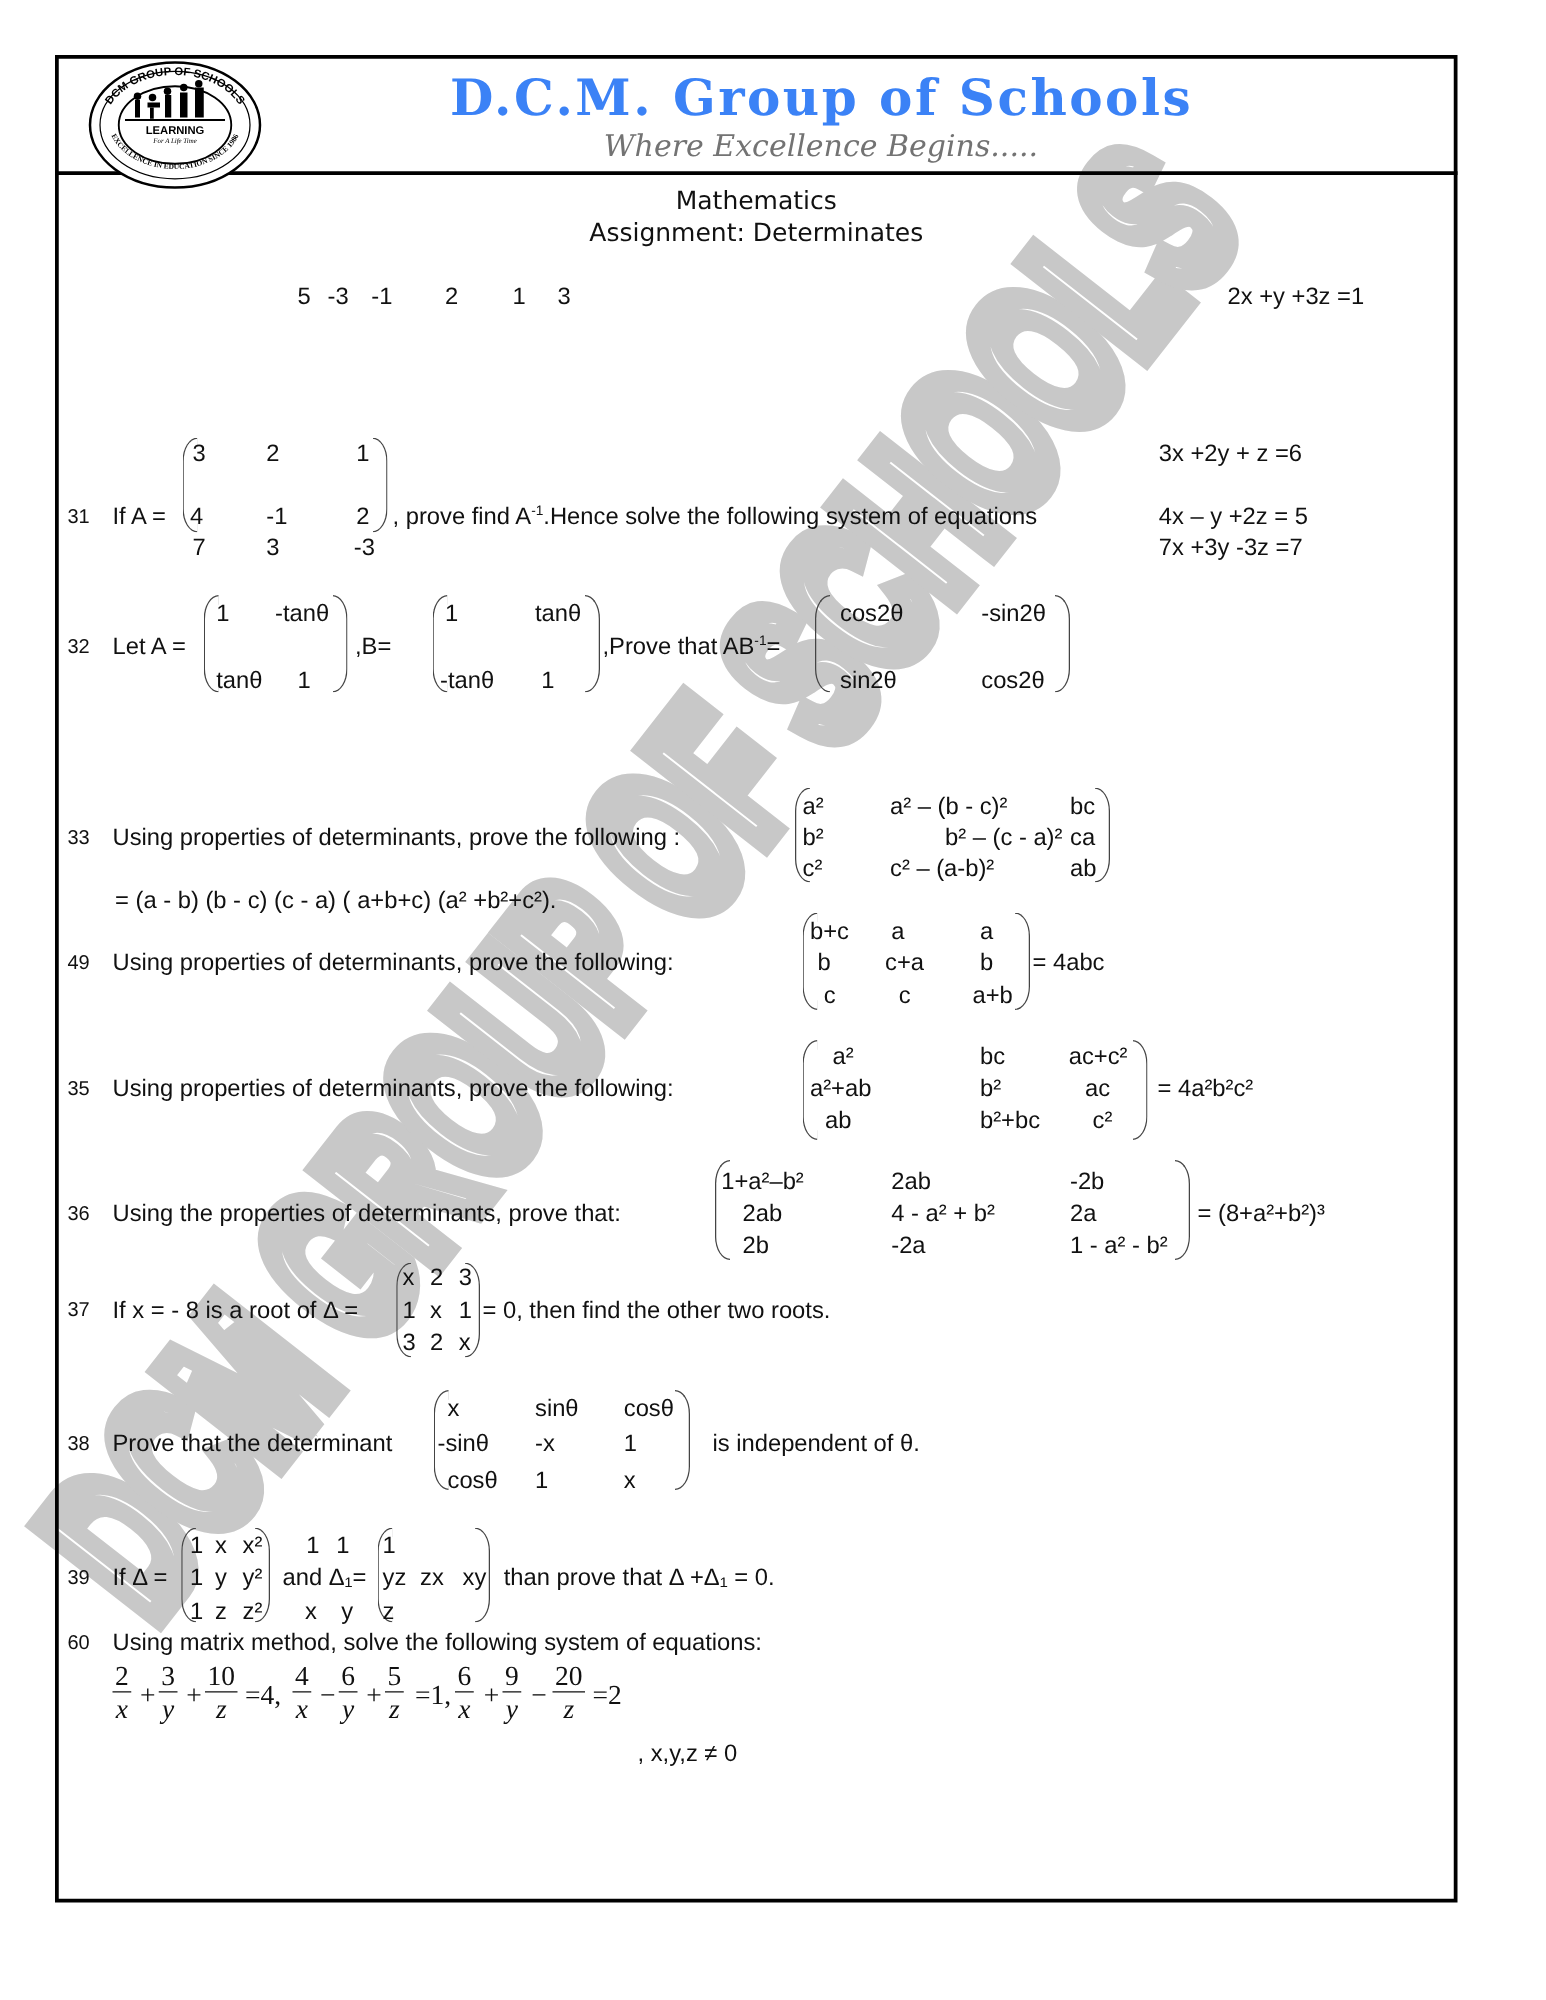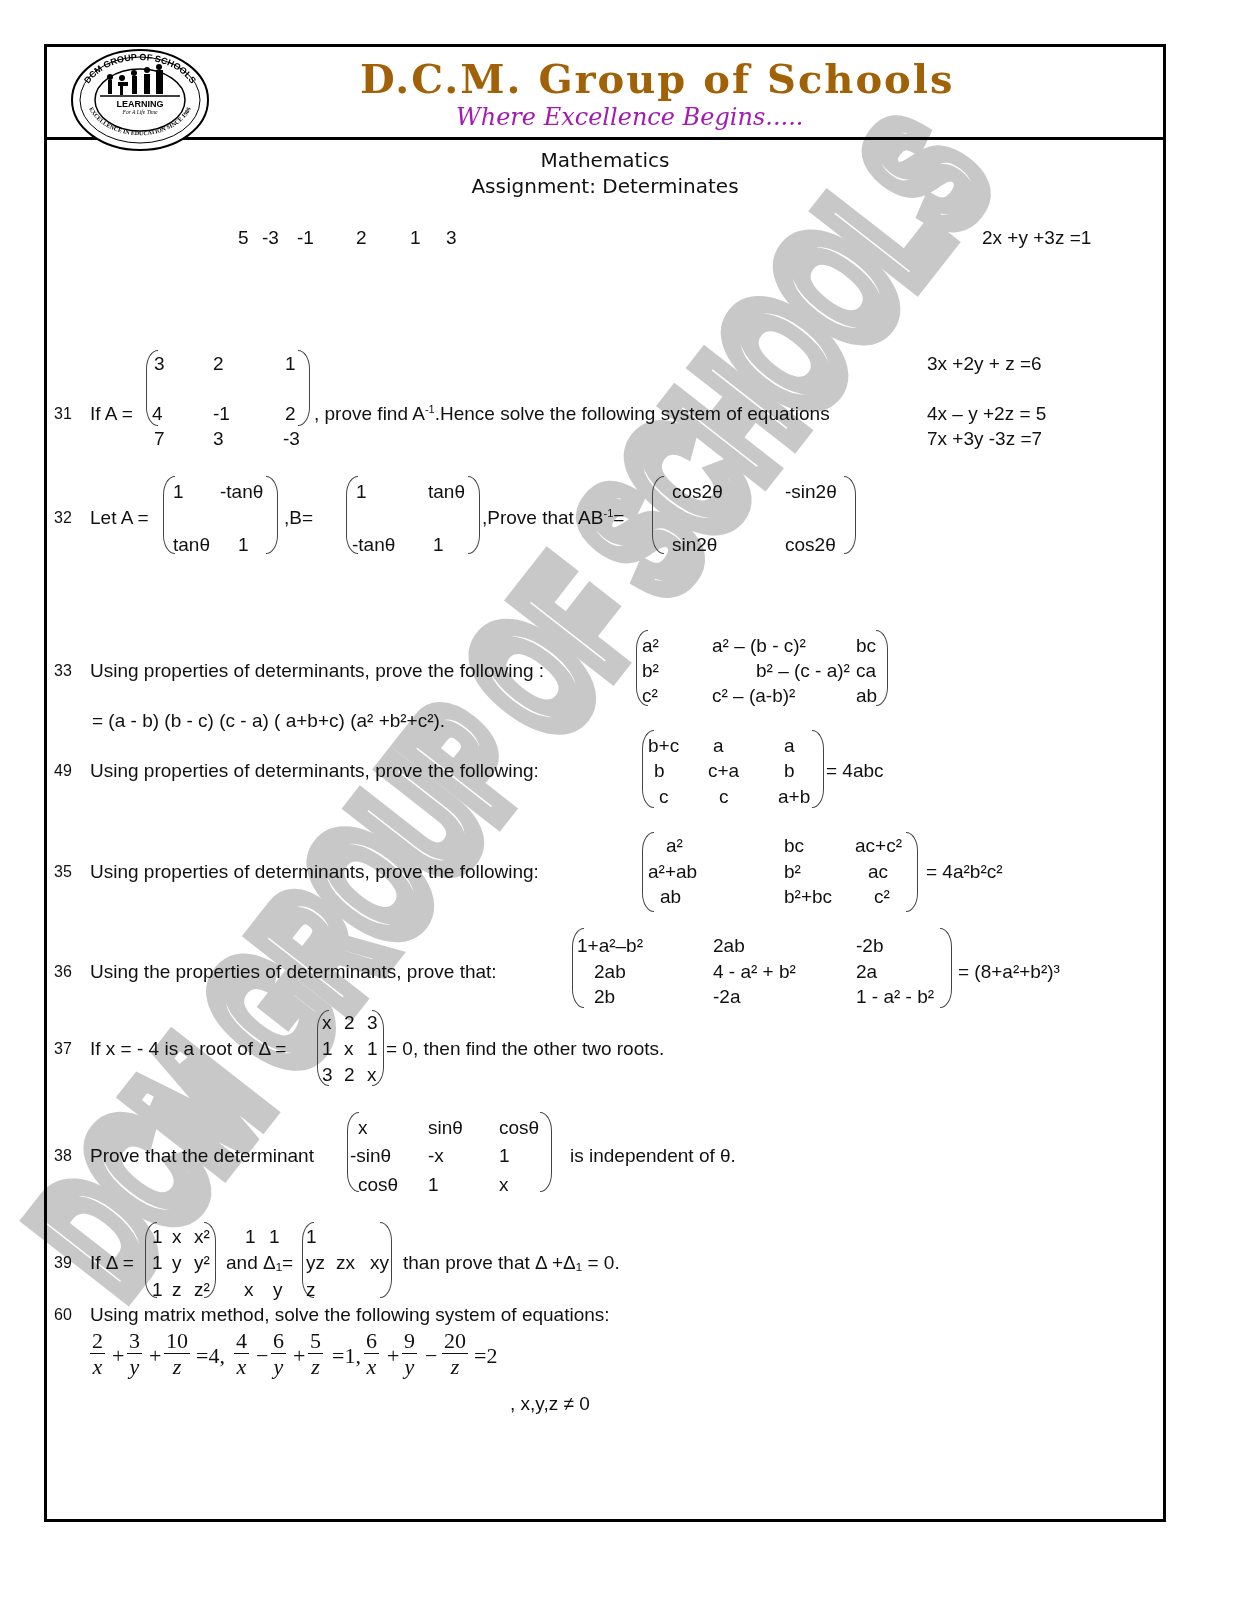--- a/index.html
+++ b/index.html
@@ -3,23 +3,23 @@
 <meta charset="utf-8">
 <style>
   html, body { margin:0; padding:0; background:#ffffff; }
   body { width:1237px; height:1600px; position:relative; overflow:hidden;
          font-family:"Liberation Sans", sans-serif; color:#111; }
   .page-border { position:absolute; left:44px; top:44px; width:1122px; height:1478px;
          border:3px solid #000; box-sizing:border-box; }
   .header-rule { position:absolute; left:44px; top:137px; width:1122px; height:3px; background:#000; }
   .logo { position:absolute; left:70px; top:48px; width:140px; height:104px; }
   .brand-title { position:absolute; left:360px; top:55px; font-family:"DejaVu Serif", serif;
-         font-weight:bold; font-size:40px; letter-spacing:2px; color:#a16207; white-space:nowrap; }
-  .brand-tagline { position:absolute; left:456px; top:103px; font-family:"DejaVu Serif", serif;
-         font-style:italic; font-size:24px; color:#a21caf; white-space:nowrap; }
+         font-weight:bold; font-size:40px; letter-spacing:2px; color:#3b82f6; white-space:nowrap; }
+  .brand-tagline { position:absolute; left:483px; top:103px; font-family:"DejaVu Serif", serif;
+         font-style:italic; font-size:24px; color:#737373; white-space:nowrap; }
   .subject { position:absolute; left:0; width:1210px; text-align:center; top:148px;
          font-family:"DejaVu Sans", sans-serif; font-size:20px; }
   .assignment { position:absolute; left:0; width:1210px; text-align:center; top:174px;
          font-family:"DejaVu Sans", sans-serif; font-size:20px; }
   .t { position:absolute; font-size:19px; white-space:nowrap; line-height:1; }
   .qn { font-size:16px; }
   sup { font-size:11px; vertical-align:7px; line-height:0; }
   .br { position:absolute; border:1.3px solid #444; border-radius:0; box-sizing:border-box; }
   .brL { border-right:none; border-top-left-radius:14px 22px; border-bottom-left-radius:14px 22px; width:12px; }
   .brR { border-left:none; border-top-right-radius:14px 22px; border-bottom-right-radius:14px 22px; width:12px; }
@@ -195,21 +195,21 @@
   <span class="t" style="left:856px;top:962px">2a</span>
   <span class="t" style="left:594px;top:987px">2b</span>
   <span class="t" style="left:713px;top:987px">-2a</span>
   <span class="t" style="left:856px;top:987px">1 - a² - b²</span>
   <div class="br brR" style="left:940px;top:928px;height:80px"></div>
   <span class="t" style="left:958px;top:962px">= (8+a²+b²)³</span>
 </div>
 
 <div>
   <span class="t qn" style="left:54px;top:1041px">37</span>
-  <span class="t" style="left:90px;top:1039px">If x = - 4 is a root of Δ =</span>
+  <span class="t" style="left:90px;top:1039px">If x = - 8 is a root of Δ =</span>
   <div class="br brL" style="left:317px;top:1010px;height:76px"></div>
   <span class="t" style="left:322px;top:1013px">x</span>
   <span class="t" style="left:344px;top:1013px">2</span>
   <span class="t" style="left:367px;top:1013px">3</span>
   <span class="t" style="left:322px;top:1039px">1</span>
   <span class="t" style="left:344px;top:1039px">x</span>
   <span class="t" style="left:367px;top:1039px">1</span>
   <span class="t" style="left:322px;top:1065px">3</span>
   <span class="t" style="left:344px;top:1065px">2</span>
   <span class="t" style="left:367px;top:1065px">x</span>

